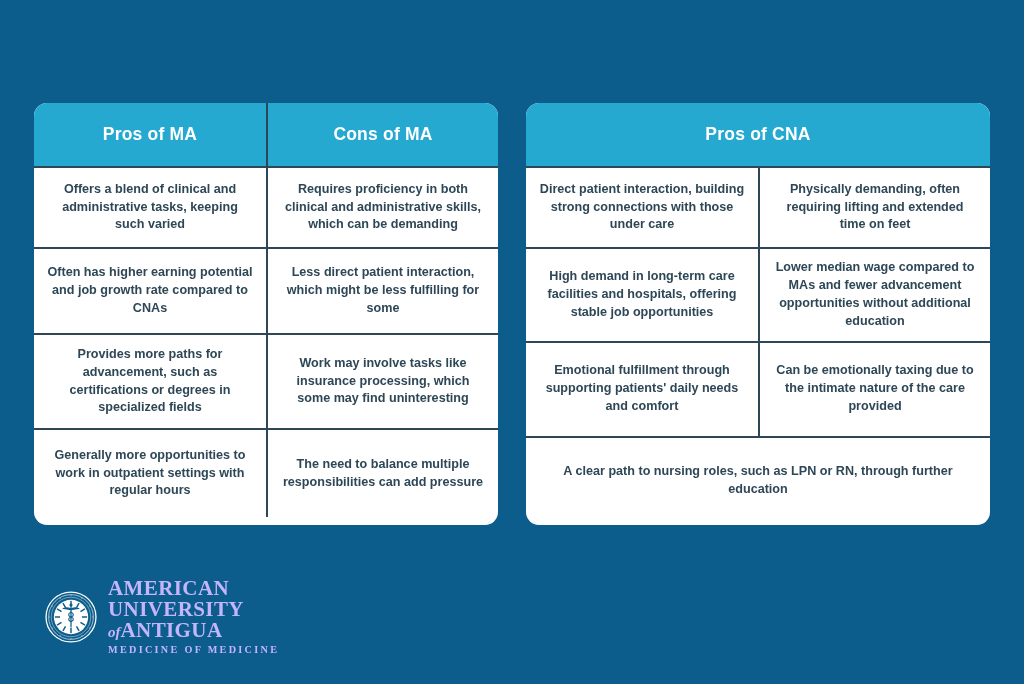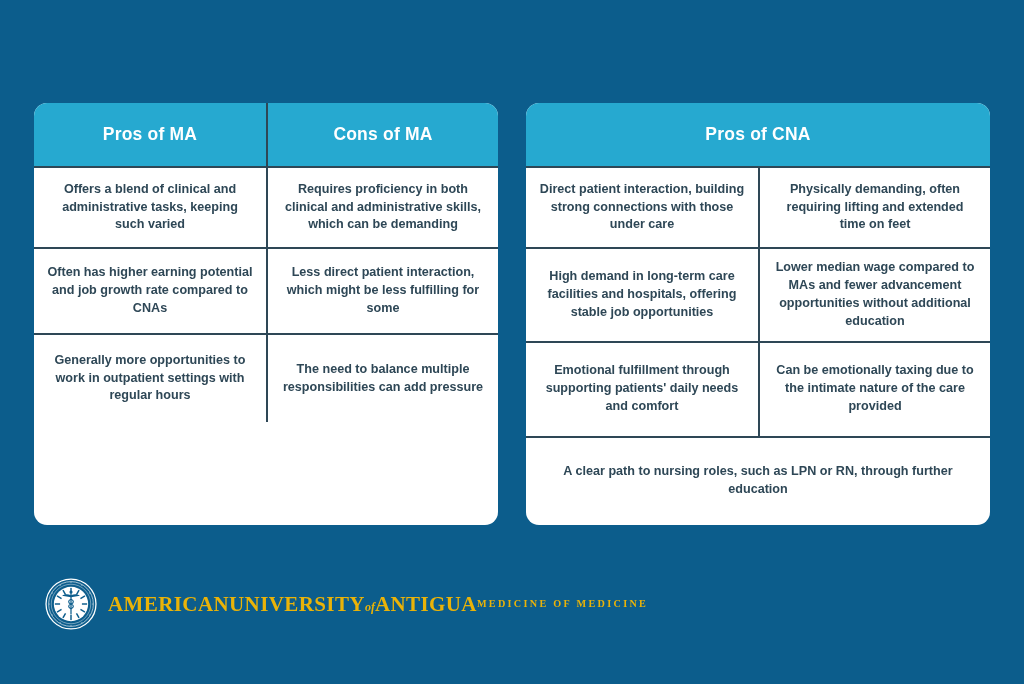--- a/index.html
+++ b/index.html
@@ -111,35 +111,35 @@
 
   .seal {
     width: 52px;
     height: 52px;
     flex: 0 0 52px;
     display: block;
   }
 
   .logo-text {
     display: flex;
-    flex-direction: row;
-    color: #eab308;
+    flex-direction: column;
+    color: #c4b5fd;
   }
 
   .logo-line-main {
     font-family: "Liberation Serif", "DejaVu Serif", serif;
     font-size: 21px;
     font-weight: bold;
     letter-spacing: 0.4px;
     line-height: 0.99;
     white-space: nowrap;
   }
 
   .logo-line-main .of {
-    font-size: 12px;
+    font-size: 15px;
     font-weight: bold;
     letter-spacing: 0;
   }
 
   .logo-sub {
     font-family: "Liberation Serif", "DejaVu Serif", serif;
     font-size: 10.2px;
     font-weight: bold;
     letter-spacing: 2.3px;
     margin-top: 4px;
@@ -158,20 +158,24 @@
         <div class="hcell">Pros of MA</div>
         <div class="hcell">Cons of MA</div>
       </div>
       <div class="t-row r1">
         <div class="cell">Offers a blend of clinical and administrative tasks, keeping such varied</div>
         <div class="cell">Requires proficiency in both clinical and administrative skills, which can be demanding</div>
       </div>
       <div class="t-row r2">
         <div class="cell">Often has higher earning potential and job growth rate compared to CNAs</div>
         <div class="cell">Less direct patient interaction, which might be less fulfilling for some</div>
+      </div>
+      <div class="t-row r3">
+        <div class="cell">Provides more paths for advancement, such as certifications or degrees in specialized fields</div>
+        <div class="cell">Work may involve tasks like insurance processing, which some may find uninteresting</div>
       </div>
       <div class="t-row r4">
         <div class="cell">Generally more opportunities to work in outpatient settings with regular hours</div>
         <div class="cell">The need to balance multiple responsibilities can add pressure</div>
       </div>
     </div>
 
     <div class="cmp-table">
       <div class="t-header">
         <div class="hcell">Pros of CNA</div>

